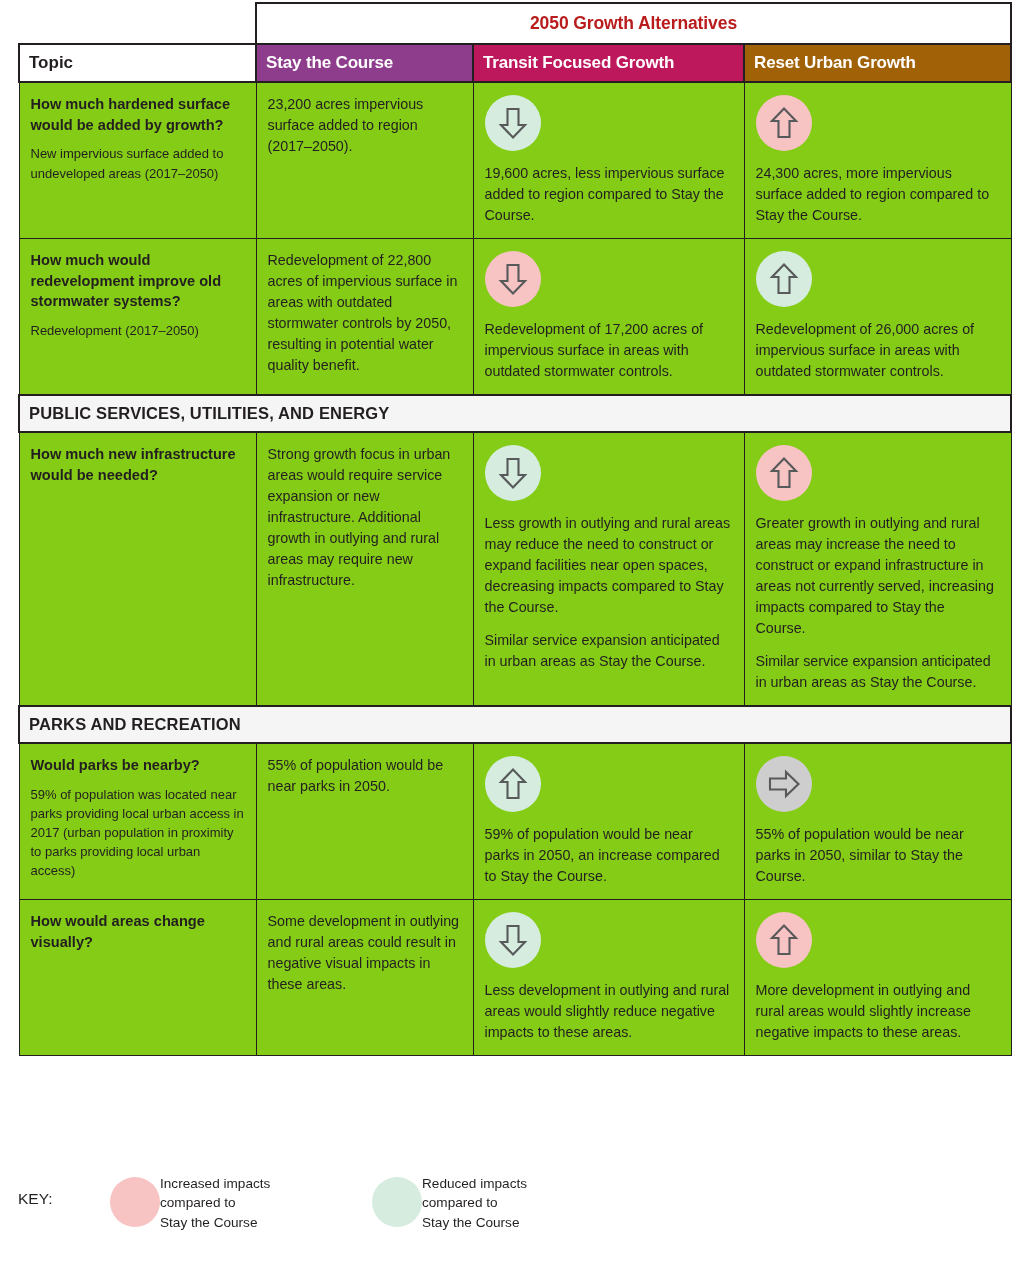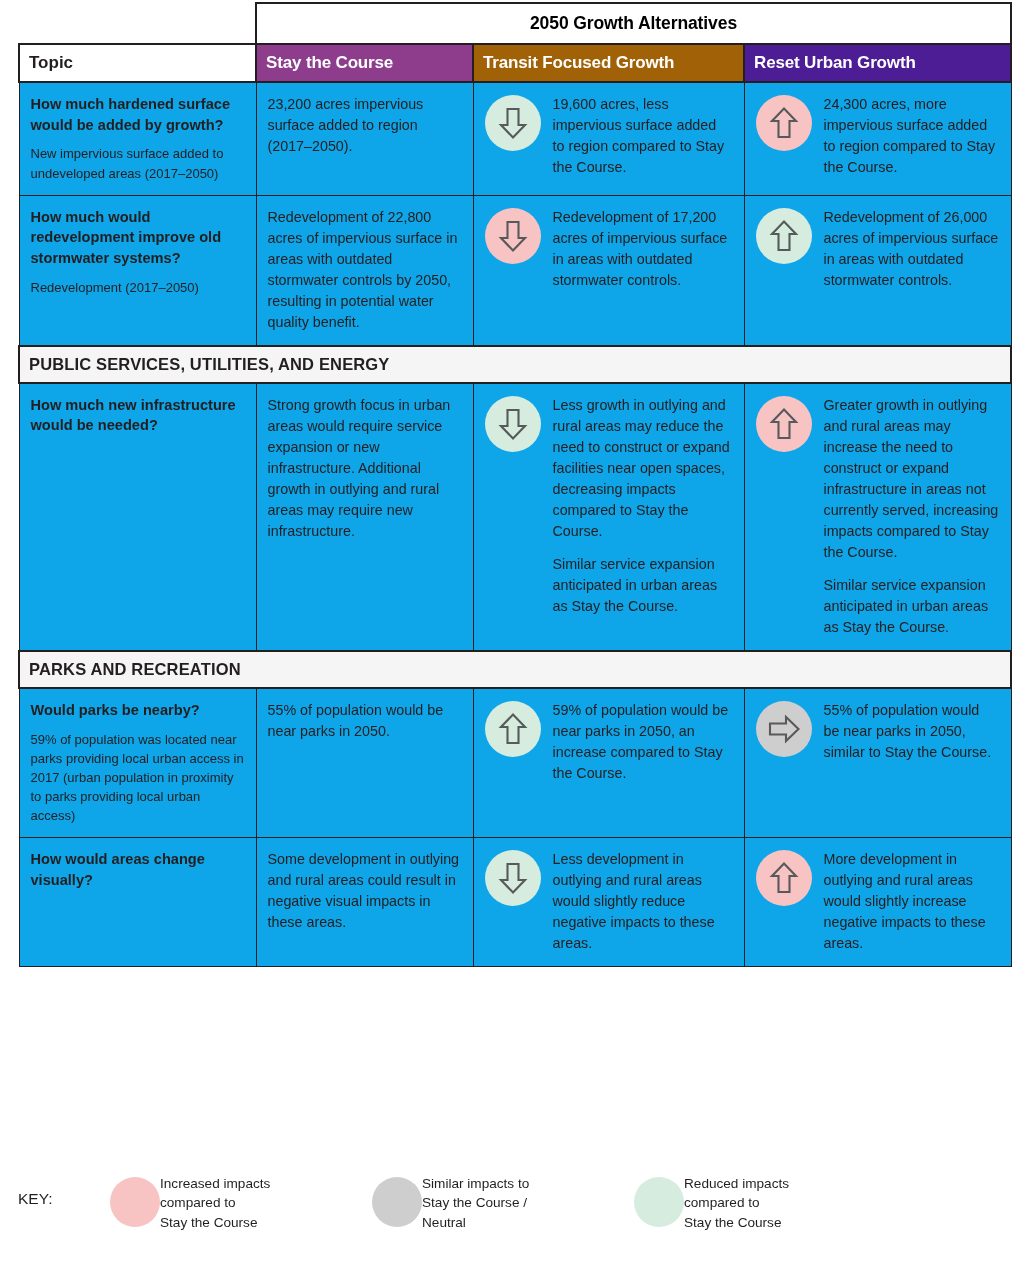--- a/index.html
+++ b/index.html
@@ -33,21 +33,21 @@
   }
   .super-head {
     border: 2px solid #231f20;
     background: #ffffff;
     text-align: center;
     font-size: 17.5px;
     font-weight: bold;
     letter-spacing: -0.1px;
     padding: 9px 4px 9px 4px;
     height: 40px;
-    color: #000000;
+    color: #b91c1c;
   }
 
   
   .topic-head {
     border: 2px solid #231f20;
     background: #ffffff;
     font-size: 17px;
     font-weight: bold;
     color: #231f20;
     padding: 7px 0 7px 9px;
@@ -79,42 +79,42 @@
   }
 
   
   td.cell {
     border: 1.6px solid #231f20;
     vertical-align: top;
     padding: 11px 12px 12px 11px;
     font-size: 14.3px;
     line-height: 1.47;
     color: #231f20;
-    background: #0ea5e9;
+    background: #84cc16;
   }
   td.cell.topic-cell { padding-left: 11px; padding-right: 10px; }
   .q-title {
     font-weight: bold;
     font-size: 14.6px;
     line-height: 1.42;
     margin: 0 0 9px 0;
     display: block;
   }
   .q-sub {
     font-weight: normal;
     font-size: 13px;
     line-height: 1.47;
     display: block;
     margin: 0;
   }
   .para { margin: 0 0 12px 0; }
   .para:last-child { margin-bottom: 0; }
 
   
-  .icon-cell-inner { display: flex; align-items: flex-start; gap: 12px; }
+  .icon-cell-inner { display: flex; align-items: flex-start; gap: 12px; flex-direction: column; }
   .icon-wrap { flex: 0 0 auto; padding-top: 1px; }
   .icon-text { flex: 1 1 auto; min-width: 0; }
 
   .badge {
     width: 56px; height: 56px;
     border-radius: 50%;
     display: flex; align-items: center; justify-content: center;
   }
   .badge svg { display: block; }
   .badge svg path { fill: none; stroke: #58595b; stroke-width: 2.1; stroke-linejoin: miter; }
@@ -166,22 +166,22 @@
         <col class="c-reset">
     </colgroup>
     <tbody id="tbody-root">
         <tr>
           <td class="blank-corner"></td>
           <td class="super-head" colspan="3">2050 Growth Alternatives</td>
         </tr>
         <tr>
           <td class="topic-head">Topic</td>
           <td class="alt-head" style="background: rgb(142, 61, 140);">Stay the Course</td>
-          <td class="alt-head" style="background: #a16207;">Transit Focused Growth</td>
-          <td class="alt-head" style="background: #4c1d95;">Reset Urban Growth</td>
+          <td class="alt-head" style="background: #be185d;">Transit Focused Growth</td>
+          <td class="alt-head" style="background: #a16207;">Reset Urban Growth</td>
         </tr>
         <tr>
           <td class="cell topic-cell">
             <span class="q-title">How much hardened surface would be added by growth?</span>
             <span class="q-sub">New impervious surface added to undeveloped areas (2017–2050)</span>
           </td>
           <td class="cell">
             <p class="para">23,200 acres impervious surface added to region (2017–2050).</p>
           </td>
           <td class="cell">
@@ -371,26 +371,20 @@
   </table>
 
   <div class="key">
     <div class="key-label">KEY:</div>
     <div class="key-item k1">
       <div class="key-dot pink"></div>
       <div class="key-text">Increased impacts
 compared to
 Stay the Course</div>
     </div>
-    <div class="key-item k2">
-      <div class="key-dot gray"></div>
-      <div class="key-text">Similar impacts to
-Stay the Course /
-Neutral</div>
-    </div>
     <div class="key-item k3">
       <div class="key-dot green"></div>
       <div class="key-text">Reduced impacts
 compared to
 Stay the Course</div>
     </div>
   </div>
 
 </div>
 

